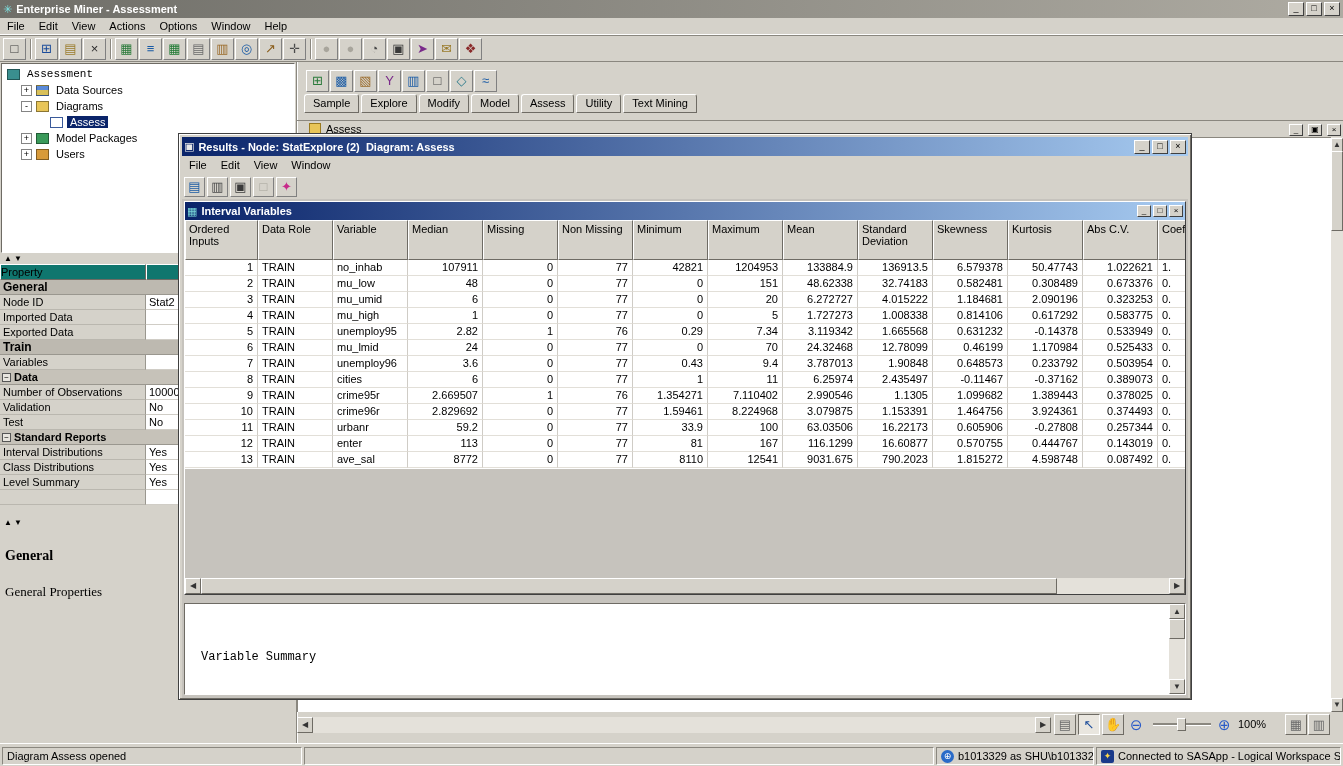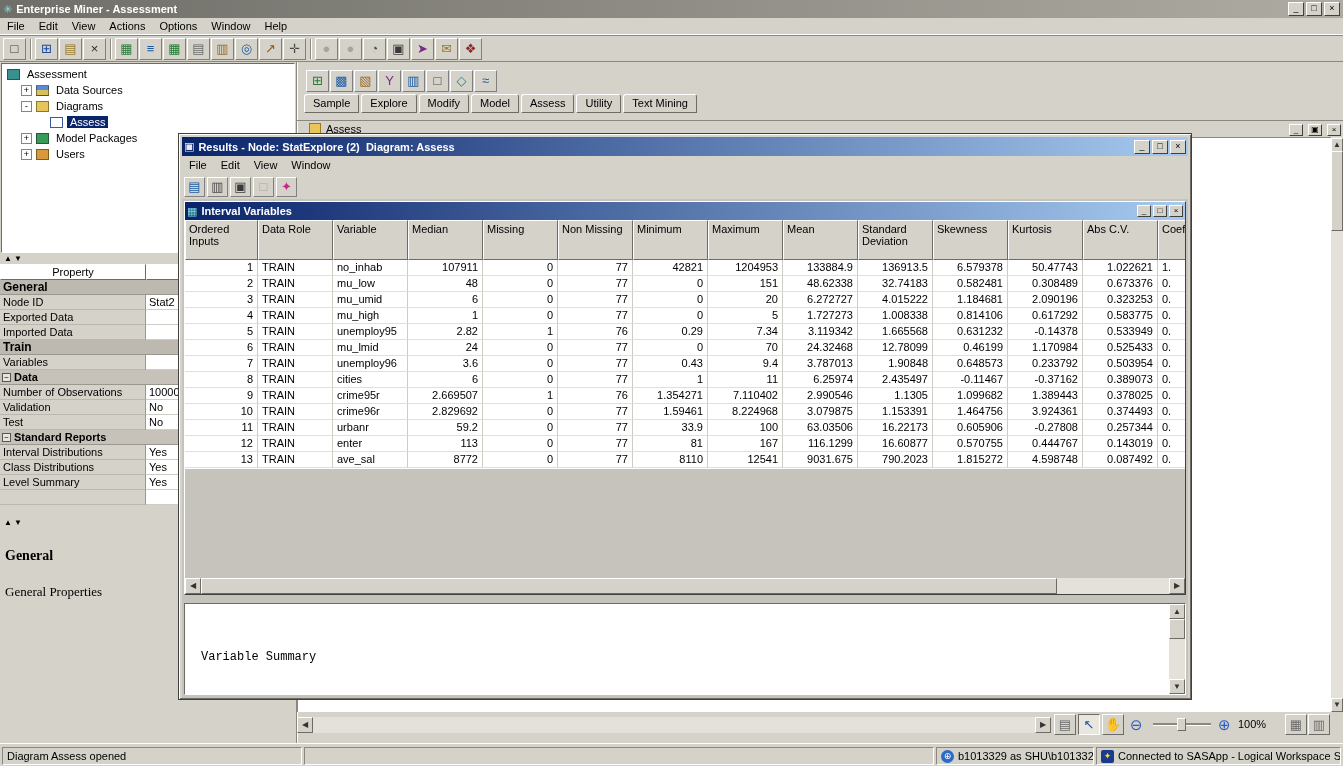--- a/index.html
+++ b/index.html
@@ -45,21 +45,21 @@
   .model-packages-icon{background:#3a9a5a}
   .users-icon{background:#d89a3a}
   .tree-label{padding:0 3px}
   .tree-label.selected{background:#0a246a;color:#fff}
 
   .splitter{left:0;width:296px;height:11px;display:flex;align-items:center;padding-left:4px;gap:2px}
   .spl-arrow{font-size:8px;line-height:8px}
 
   #prop-grid{left:0;top:264px;width:296px;height:252px;background:#d5d2ca;overflow:hidden}
   .prop-head{display:flex;height:16px}
-  .ph{background:#ffffff;border:1px solid;border-color:#fff #6e6b64 #6e6b64 #fff;text-align:center;line-height:14px}
+  .ph{background:#0f766e;border:1px solid;border-color:#fff #6e6b64 #6e6b64 #fff;text-align:left;line-height:14px}
   .ph1{width:146px}
   .ph2{flex:1}
   .prop-row{display:flex;height:15px}
   .prop-label{width:146px;background:#d5d2ca;border-right:1px solid #9a978f;border-bottom:1px solid #bab7af;
     padding:1px 3px;overflow:hidden;white-space:nowrap}
   .prop-value{flex:1;background:#fff;border-right:1px solid #9a978f;border-bottom:1px solid #d0cdc6;
     padding:1px 3px;overflow:hidden;white-space:nowrap}
   .prop-section{height:15px;background:#bdb9b0;font-weight:bold;font-size:12px;line-height:15px;padding:0 3px;
     border-bottom:1px solid #9a978f}
   .prop-subsection{height:15px;background:#c6c2b9;font-weight:bold;line-height:14px;padding:0 2px;
@@ -229,21 +229,21 @@
       <button class="tb-btn">
         <span class="tb-glyph" style="color: rgb(154, 123, 42);">✉</span>
       </button>
       <button class="tb-btn">
         <span class="tb-glyph" style="color: rgb(138, 42, 42);">❖</span>
       </button>
     </div>
 
   <div id="tree-panel" class="abs">
     <div id="tree-items">
-        <div class="tree-row" style="padding-left: 3px;">
+        <div class="tree-row" style="padding-left: 3px; font-family: Liberation Mono, monospace;">
           <span class="ticon project-icon"></span>
           <span class="tree-label">Assessment</span>
         </div>
         <div class="tree-row" style="padding-left: 17px;">
           <span class="tree-toggle">+</span>
           <span class="ticon data-sources-icon"></span>
           <span class="tree-label">Data Sources</span>
         </div>
         <div class="tree-row" style="padding-left: 17px;">
           <span class="tree-toggle">-</span>
@@ -278,25 +278,25 @@
       <div class="ph ph1">Property</div>
       <div class="ph ph2"></div>
     </div>
     <div id="prop-rows">
         <div class="prop-section">General</div>
         <div class="prop-row">
           <div class="prop-label">Node ID</div>
           <div class="prop-value">Stat2</div>
         </div>
         <div class="prop-row">
+          <div class="prop-label">Imported Data</div>
+          <div class="prop-value"></div>
+        </div>
+        <div class="prop-row">
           <div class="prop-label">Exported Data</div>
-          <div class="prop-value"></div>
-        </div>
-        <div class="prop-row">
-          <div class="prop-label">Imported Data</div>
           <div class="prop-value"></div>
         </div>
         <div class="prop-section">Train</div>
         <div class="prop-row">
           <div class="prop-label">Variables</div>
           <div class="prop-value"></div>
         </div>
         <div class="prop-subsection">
           <span class="sub-box">−</span>
           <span class="sub-label">Data</span>

